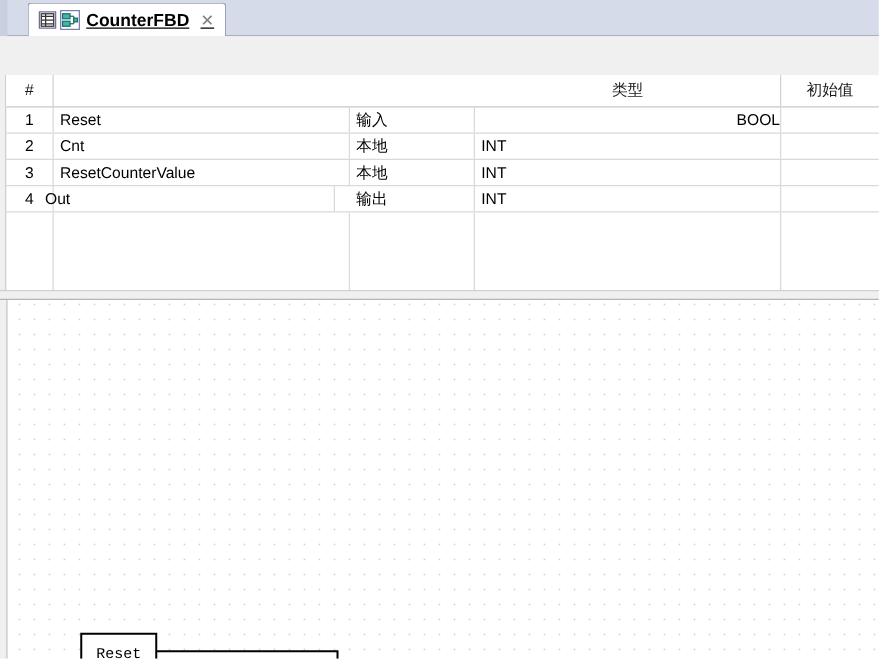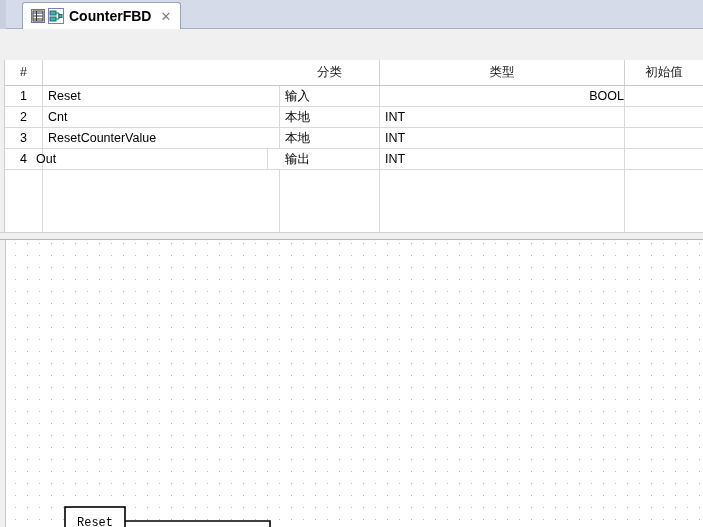--- a/index.html
+++ b/index.html
@@ -38,20 +38,21 @@
     left: 22px; top: 2px;
     height: 27px;
     background: #ffffff;
     border: 1px solid #9aa3b8;
     border-bottom: none;
     border-radius: 3px 3px 0 0;
     display: flex;
     align-items: center;
     padding: 0 6px 0 7px;
     box-sizing: border-box;
+    text-decoration: underline;
   }
   .tab-icon {
     width: 16px; height: 16px;
     margin-right: 2px;
     flex: none;
     display: block;
   }
   .tab-title {
     font-family: "Liberation Sans", sans-serif;
     font-size: 14px;
@@ -289,21 +290,20 @@
   </div>
   <span class="tb-label" style="left:520px; top:41px;">Search:</span>
   <input class="tb-input" style="left: 566px; top: 37px; width: 102px; height: 23px;" value="">
 </div>
 
 <div class="grid">
   <div class="grid-leftbar"></div>
 
   <div class="grid-head">
     <div class="hcell" style="left:0px;   width:38px;">#</div>
-    <div class="hcell" style="left:275px; width:100px;">分类</div>
     <div class="hcell" style="left:375px; width:245px;">类型</div>
     <div class="hcell" style="left:620px; width:78px; border-right:none;">初始值</div>
   </div>
 
   <div class="grid-body">
 
     <div class="row" style="top:0px;">
       <div class="cell num" style="left:0px;   width:38px;">1</div>
       <div class="cell" style="left:38px;  width:237px;">Reset</div>
       <div class="cell" style="left:275px; width:100px;">输入</div>

